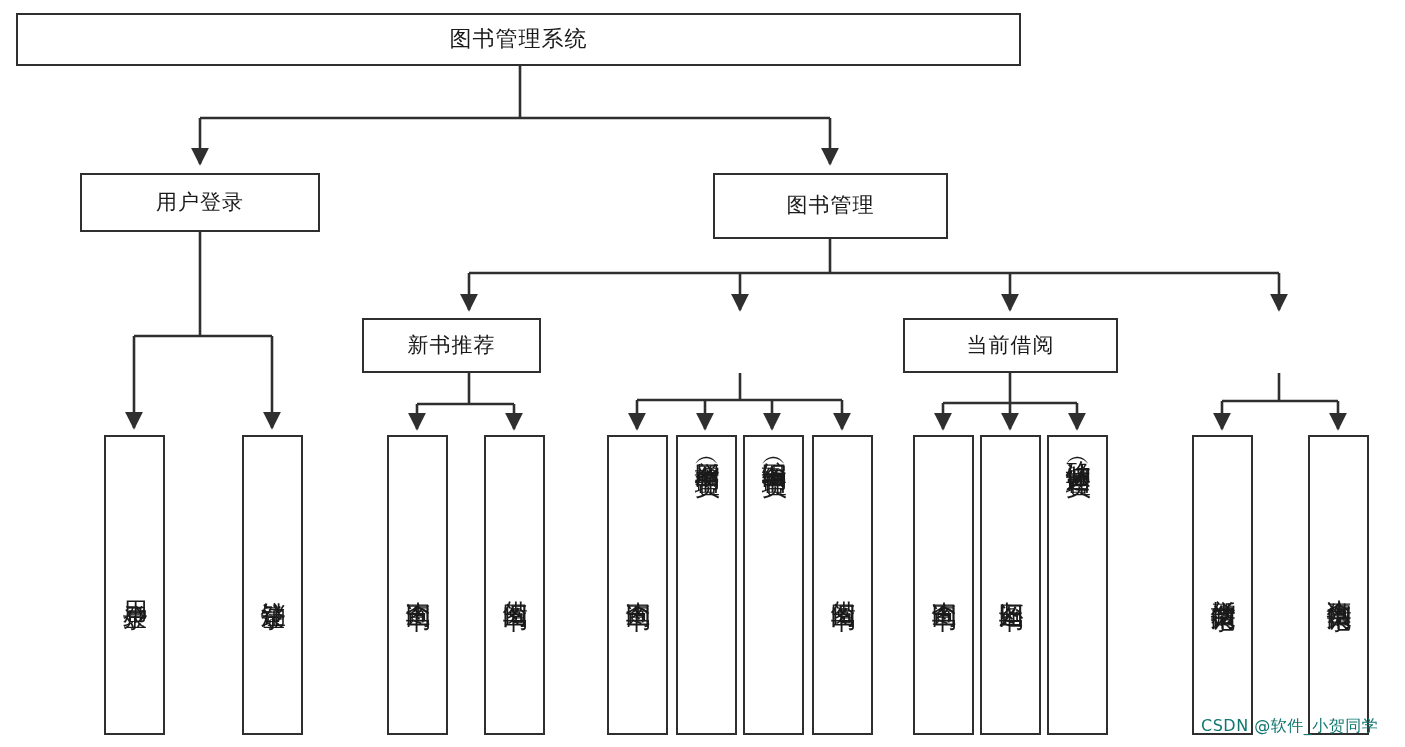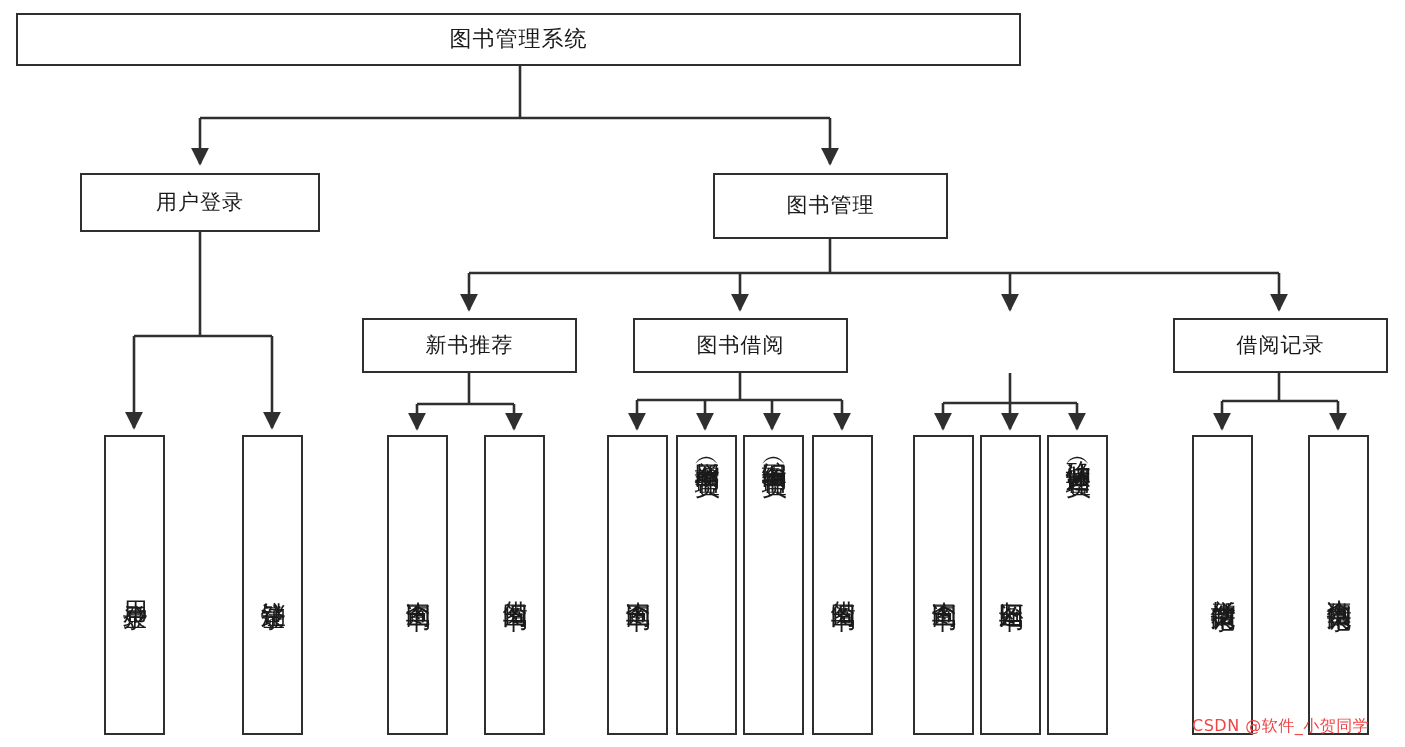--- a/index.html
+++ b/index.html
@@ -61,23 +61,24 @@
   }
   .node-v.top-text {
     align-items: flex-start;
   }
   .node-v.top-text .label {
     margin-top: 4px;
   }
   .watermark {
     position: absolute;
     font-size: 16px;
-    color: #ef4444;
+    color: #0f766e;
     white-space: nowrap;
     letter-spacing: 0.5px;
+    padding-left: 9px;
   }
 </style>
 </head>
 <body>
 
 <div id="canvas">
 
   <svg class="connectors" viewBox="0 0 1405 747" xmlns="http://www.w3.org/2000/svg">
     <defs>
       <marker id="arrow" viewBox="0 0 10 10" refX="9" refY="5" markerWidth="7" markerHeight="7" orient="auto-start-reverse">
@@ -132,28 +133,25 @@
     <span class="label">图书管理系统</span>
   </div>
 
   <div class="node node-h" style="left:80px; top:173px; width:240px; height:59px;">
     <span class="label">用户登录</span>
   </div>
   <div class="node node-h" style="left:713px; top:173px; width:235px; height:66px;">
     <span class="label">图书管理</span>
   </div>
 
-  <div class="node node-h" style="left:362px; top:318px; width:215px; height:55px;">
+  <div class="node node-h" style="left:362px; top:318px; width:179px; height:55px;">
     <span class="label">新书推荐</span>
   </div>
-  <div class="node node-h" style="left:633px; top:318px; width:215px; height:55px;">
-    <span class="label">图书借阅</span>
-  </div>
-  <div class="node node-h" style="left:1173px; top:318px; width:215px; height:55px;">
-    <span class="label">借阅记录</span>
+  <div class="node node-h" style="left:903px; top:318px; width:215px; height:55px;">
+    <span class="label">当前借阅</span>
   </div>
 
   <div class="node node-v center-text" style="left:104px; top:435px; width:61px; height:300px;">
     <span class="label">用户登录</span>
   </div>
   <div class="node node-v center-text" style="left:242px; top:435px; width:61px; height:300px;">
     <span class="label">注销登录</span>
   </div>
 
   <div class="node node-v center-text" style="left:387px; top:435px; width:61px; height:300px;">

